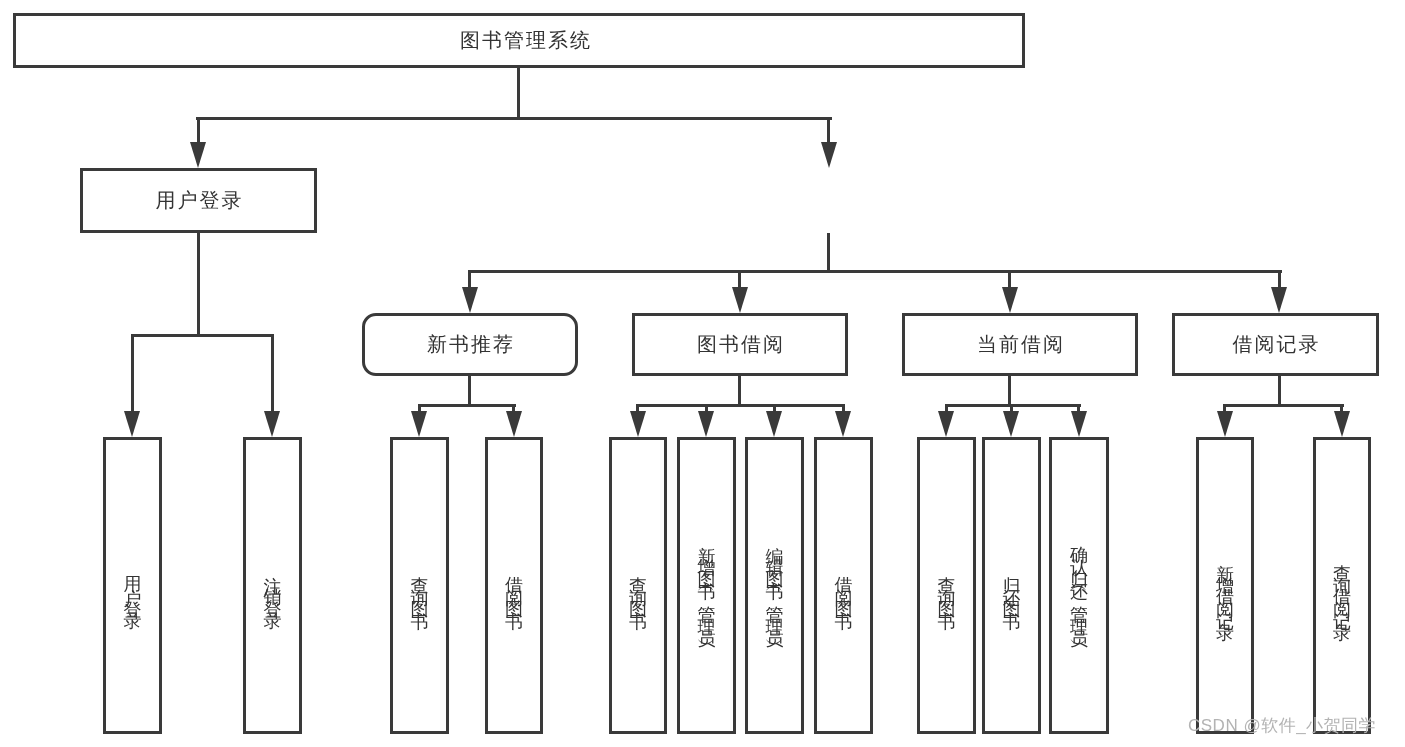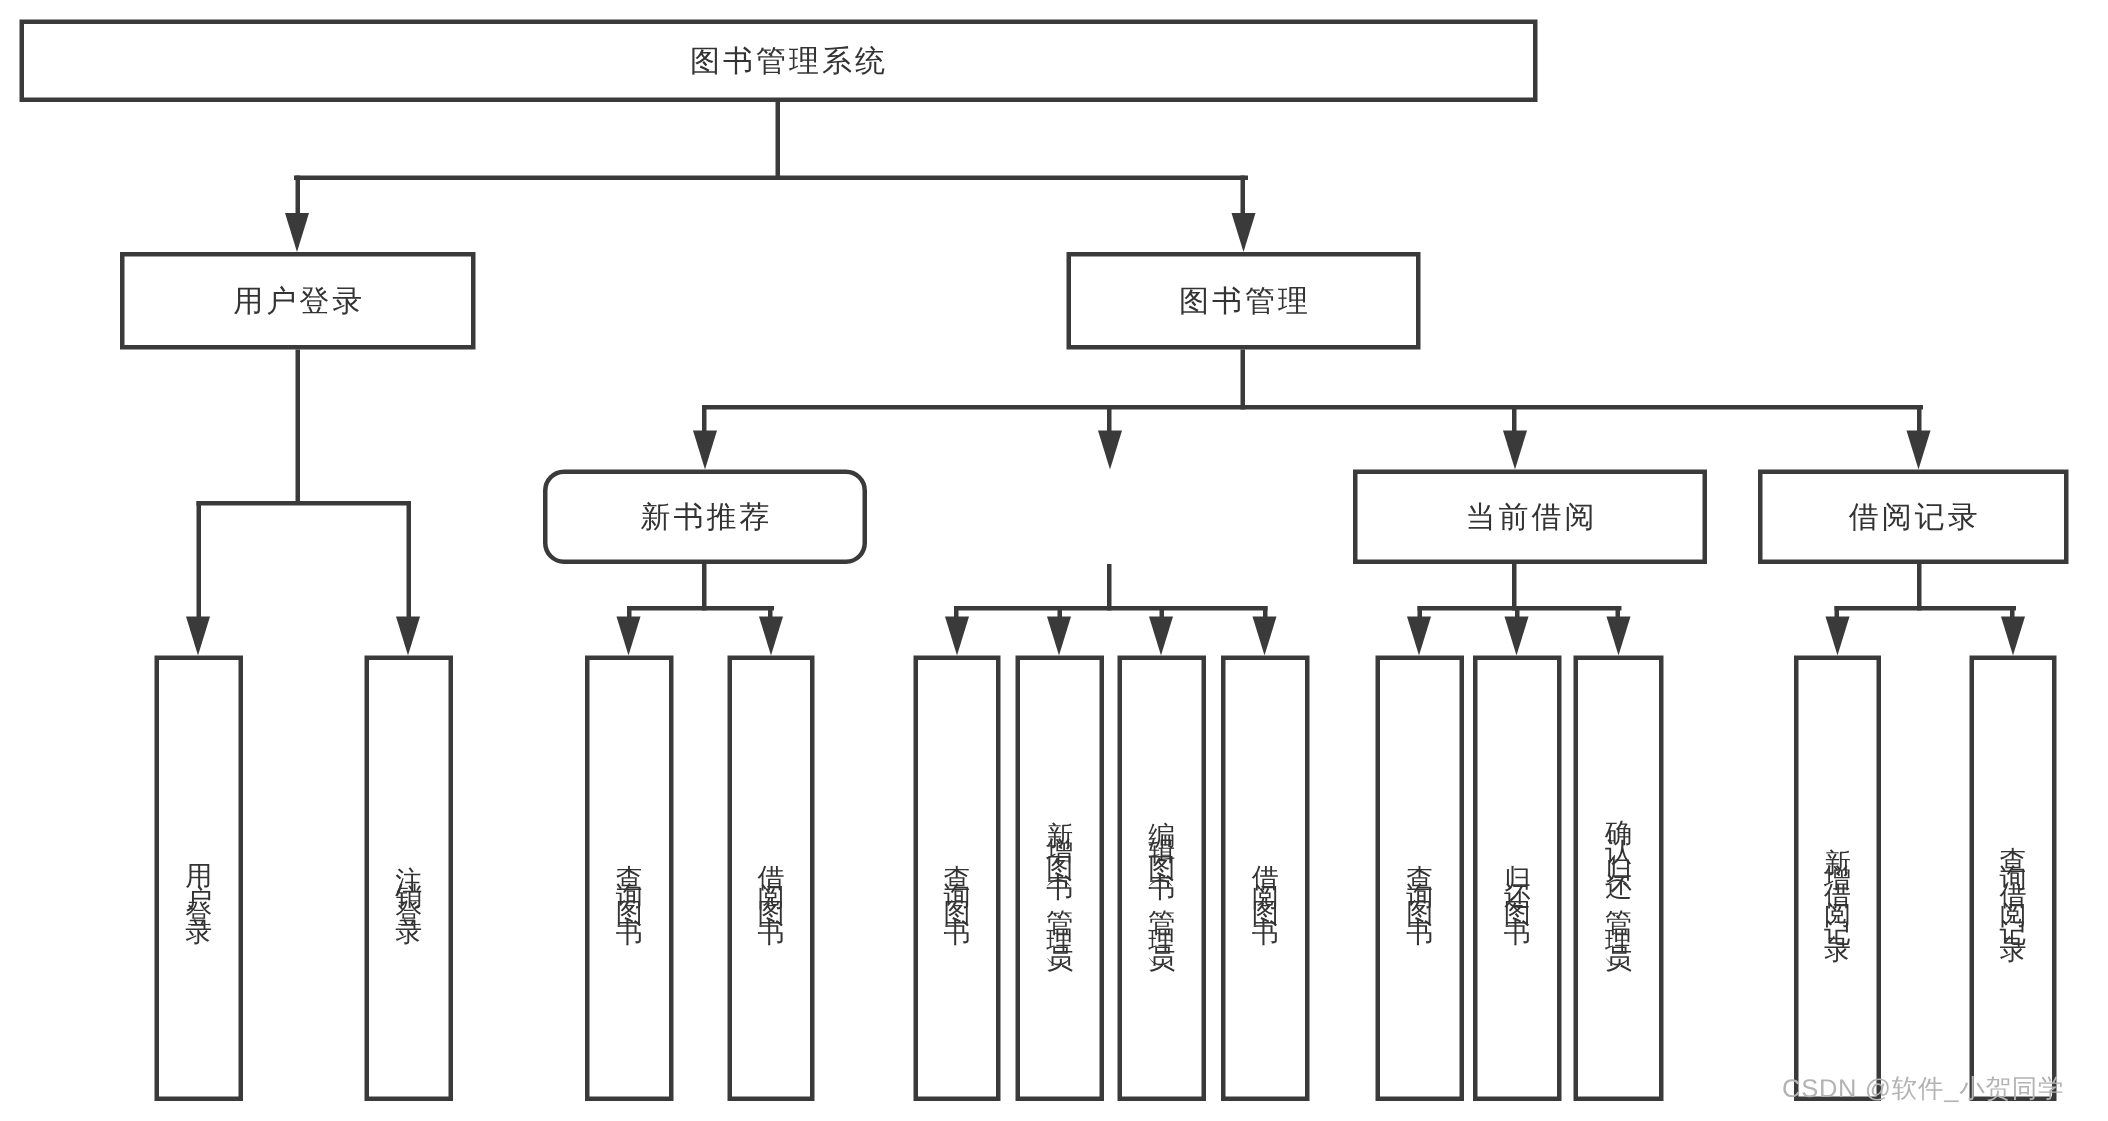--- a/index.html
+++ b/index.html
@@ -63,24 +63,24 @@
 </style>
 </head>
 <body>
 
 <div class="canvas">
 
   <div class="node" style="left:13px;top:13px;width:1012px;height:55px;padding-left:12px;">图书管理系统</div>
 
   <div class="node" style="left:80px;top:168px;width:237px;height:65px;">用户登录</div>
 
-  <div class="node" style="left:711px;top:168px;width:236px;height:65px;">图书管理</div>
 
   <div class="node" style="left:362px;top:313px;width:216px;height:63px;border-radius:14px;">新书推荐</div>
 
+  <div class="node" style="left:632px;top:313px;width:216px;height:63px;">图书借阅</div>
 
   <div class="node" style="left:902px;top:313px;width:236px;height:63px;">当前借阅</div>
 
   <div class="node" style="left:1172px;top:313px;width:207px;height:63px;">借阅记录</div>
 
   <div class="leaf" style="left:103px;width:59px;">
     <span>用户登录</span>
   </div>
   <div class="leaf" style="left:243px;width:59px;">
     <span>注销登录</span>

